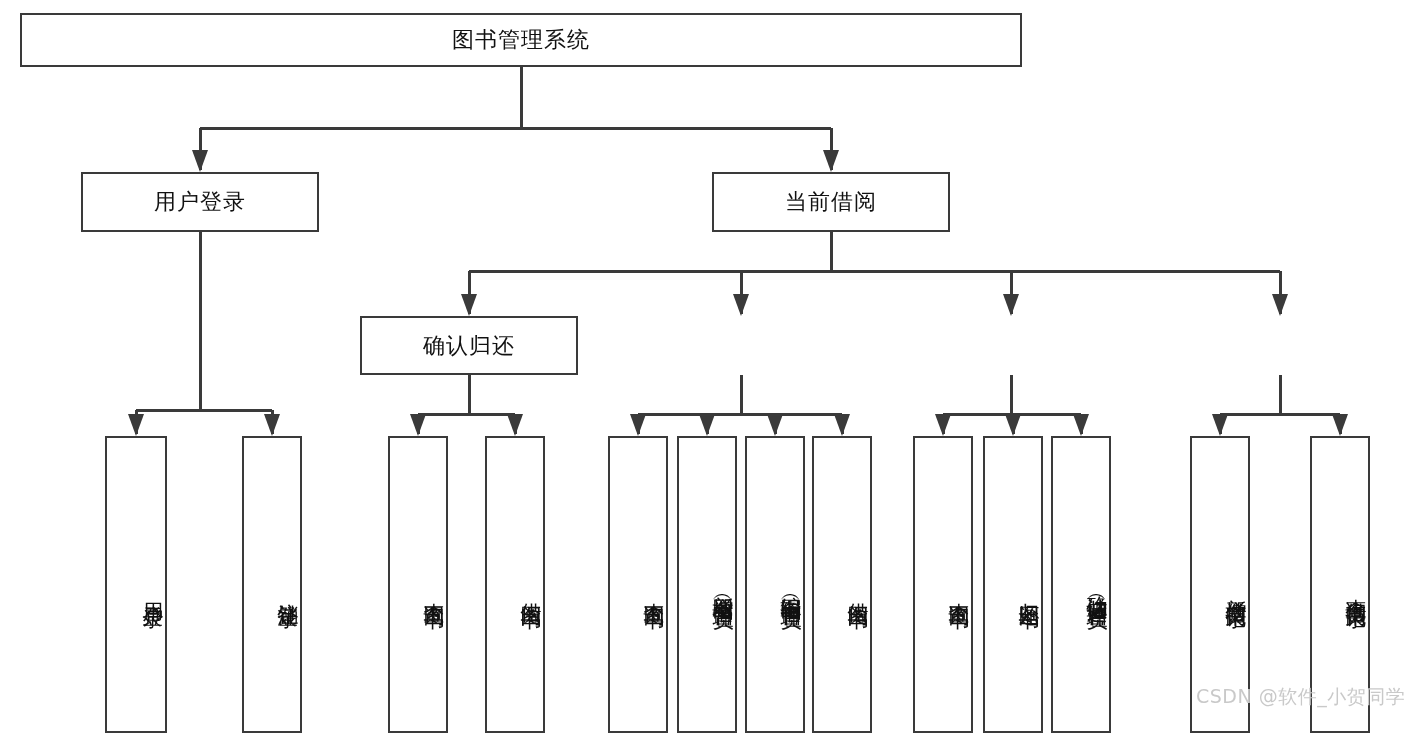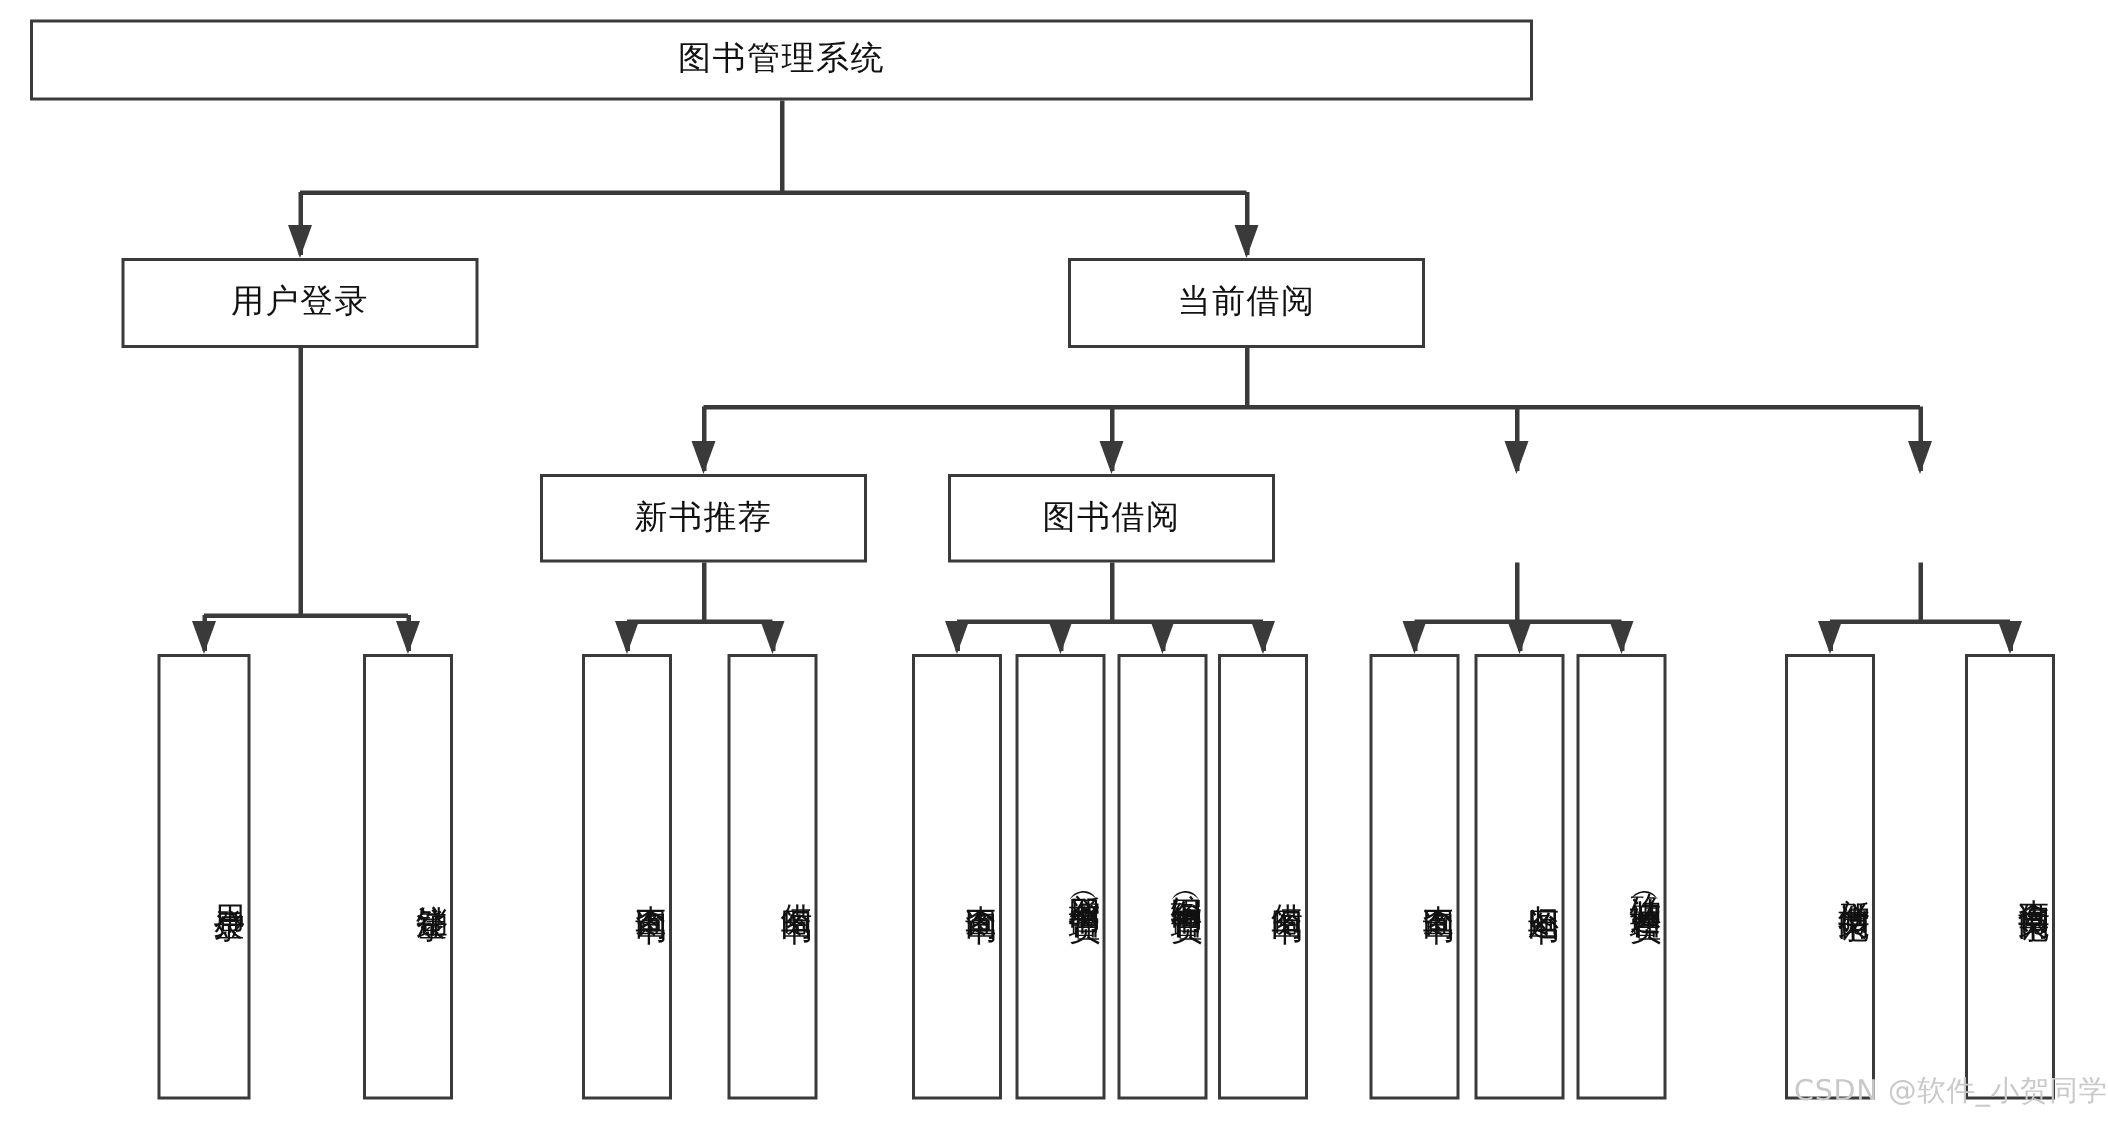--- a/index.html
+++ b/index.html
@@ -75,22 +75,21 @@
 <div id="canvas">
     <div class="node horiz" style="left: 20px; top: 13px; width: 1002px; height: 54px;">图书管理系统</div>
     <div class="edge v" style="left: 520px; top: 67px; height: 61px;"></div>
     <div class="node horiz" style="left: 81px; top: 172px; width: 238px; height: 60px;">用户登录</div>
     <div class="node horiz" style="left: 712px; top: 172px; width: 238px; height: 60px;">当前借阅</div>
     <div class="edge h" style="left: 200px; top: 127px; width: 631px;"></div>
     <div class="edge v" style="left: 199px; top: 128px; height: 42px;"></div>
     <div class="arrow" style="left: 192px; top: 150px;"></div>
     <div class="edge v" style="left: 830px; top: 128px; height: 42px;"></div>
     <div class="arrow" style="left: 823px; top: 150px;"></div>
-    <div class="node horiz" style="left: 360px; top: 316px; width: 218px; height: 59px;">新书推荐</div>
-    <div class="node horiz" style="left: 632px; top: 316px; width: 218px; height: 59px;">图书借阅</div>
+    <div class="node horiz" style="left: 360px; top: 316px; width: 218px; height: 59px;">确认归还</div>
     <div class="edge v" style="left: 830px; top: 232px; height: 39px;"></div>
     <div class="edge h" style="left: 469px; top: 270px; width: 811px;"></div>
     <div class="edge v" style="left: 468px; top: 271px; height: 43px;"></div>
     <div class="arrow" style="left: 461px; top: 294px;"></div>
     <div class="edge v" style="left: 740px; top: 271px; height: 43px;"></div>
     <div class="arrow" style="left: 733px; top: 294px;"></div>
     <div class="edge v" style="left: 1010px; top: 271px; height: 43px;"></div>
     <div class="arrow" style="left: 1003px; top: 294px;"></div>
     <div class="edge v" style="left: 1279px; top: 271px; height: 43px;"></div>
     <div class="arrow" style="left: 1272px; top: 294px;"></div>
@@ -138,13 +137,13 @@
     <div class="edge v" style="left: 1080px; top: 414px; height: 20px;"></div>
     <div class="arrow" style="left: 1073px; top: 414px;"></div>
     <div class="edge v" style="left: 1279px; top: 375px; height: 39px;"></div>
     <div class="edge h" style="left: 1220px; top: 413px; width: 120px;"></div>
     <div class="edge v" style="left: 1219px; top: 414px; height: 20px;"></div>
     <div class="arrow" style="left: 1212px; top: 414px;"></div>
     <div class="edge v" style="left: 1339px; top: 414px; height: 20px;"></div>
     <div class="arrow" style="left: 1332px; top: 414px;"></div>
   </div>
 
-<div class="watermark" id="wm" style="left:1196px; top:714px;">CSDN @软件_小贺同学</div>
+<div class="watermark" id="wm" style="left:1196px; top:684px;">CSDN @软件_小贺同学</div>
 
 </body></html>

